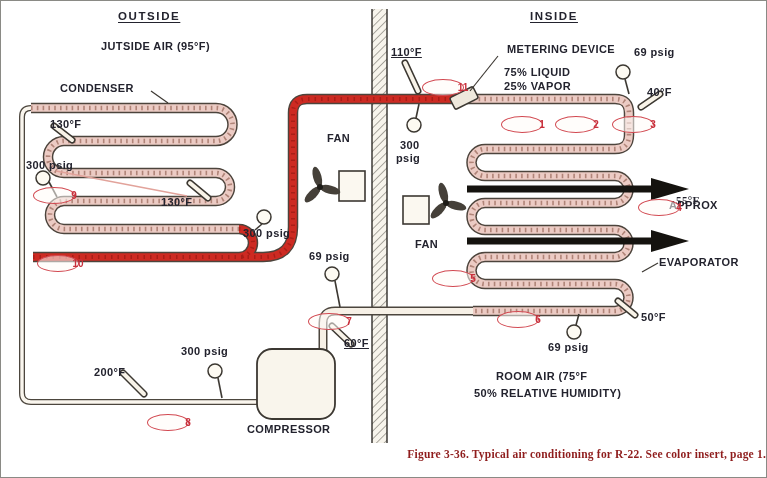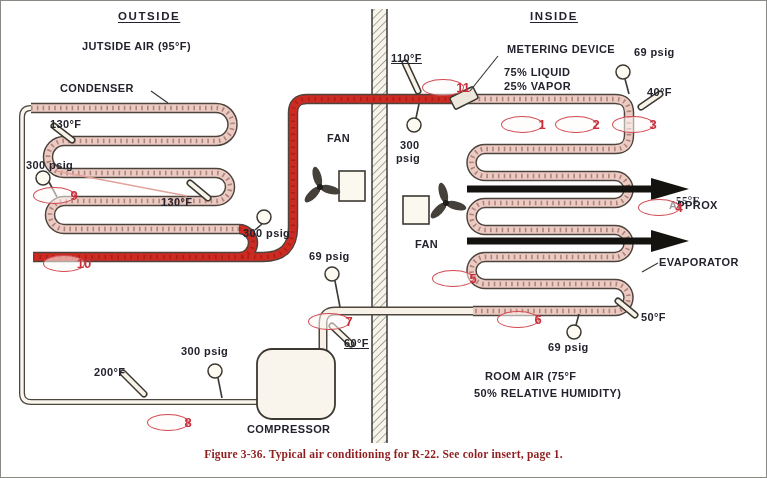--- a/index.html
+++ b/index.html
@@ -10,26 +10,26 @@
   }
   svg.layer{position:absolute;left:0;top:0;}
   .lbl{
     position:absolute;font-size:11px;font-weight:700;color:#23232e;
     letter-spacing:.4px;white-space:nowrap;line-height:1.15;
   }
   .hdr{text-decoration:underline;text-underline-offset:2px;letter-spacing:1.6px;font-size:11.5px;}
   .pt{
     position:absolute;width:17px;height:17px;border:1.5px solid #d24a52;border-radius:50%;
     display:flex;align-items:center;justify-content:center;
-    font-size:13px;font-weight:700;color:#c8303c;background:rgba(255,252,248,.55);
+    font-size:10px;font-weight:700;color:#c8303c;background:rgba(255,252,248,.55);
     box-sizing:border-box;
     padding-left:40px;
   }
   .caption{
-    position:absolute;left:0;right:0;top:447px;text-align:center;
+    position:absolute;left:0;right:0;top:447px;text-align:right;
     font-family:"Liberation Serif",serif;font-weight:700;font-size:11.5px;
     color:#8f1d1d;letter-spacing:.2px;
   }
 </style>
 </head>
 <body>
 
 <div class="stage">
 
   <svg class="layer" width="767" height="478" viewBox="0 0 767 478">
@@ -165,58 +165,58 @@
     <g transform="translate(445,202)">
       <ellipse transform="rotate(15)" cx="10.5" cy="0" rx="10.5" ry="4.2" fill="#454039"></ellipse>
       <ellipse transform="rotate(135)" cx="10.5" cy="0" rx="10.5" ry="4.2" fill="#454039"></ellipse>
       <ellipse transform="rotate(255)" cx="10.5" cy="0" rx="10.5" ry="4.2" fill="#454039"></ellipse>
       <circle r="3" fill="#1e1c18"></circle>
     </g>
   </svg>
 
   <div class="lbl hdr" style="left:117px;top:9px;">OUTSIDE</div>
   <div class="lbl hdr" style="left:529px;top:9px;">INSIDE</div>
-  <div class="lbl" style="left:81px;top:39px;">JUTSIDE AIR (95°F)</div>
-  <div class="lbl" style="left:484px;top:369px;">ROOM AIR (75°F</div>
+  <div class="lbl" style="left:100px;top:39px;">JUTSIDE AIR (95°F)</div>
+  <div class="lbl" style="left:495px;top:369px;">ROOM AIR (75°F</div>
   <div class="lbl" style="left:473px;top:386px;">50% RELATIVE HUMIDITY)</div>
 
   <div class="lbl" style="left:59px;top:81px;">CONDENSER</div>
   <div class="lbl" style="left:246px;top:422px;">COMPRESSOR</div>
   <div class="lbl" style="left:658px;top:255px;">EVAPORATOR</div>
   <div class="lbl" style="left:486px;top:42px;margin-left:20px;">METERING DEVICE</div>
   <div class="lbl" style="left:326px;top:131px;">FAN</div>
   <div class="lbl" style="left:414px;top:237px;">FAN</div>
 
   <div class="lbl" style="left:49px;top:117px;">130°F</div>
   <div class="lbl" style="left:25px;top:158px;">300 psig</div>
   <div class="lbl" style="left:160px;top:195px;">130°F</div>
   <div class="lbl" style="left:242px;top:226px;">300 psig</div>
   <div class="lbl" style="left:93px;top:365px;">200°F</div>
   <div class="lbl" style="left:180px;top:344px;">300 psig</div>
   <div class="lbl" style="left:308px;top:249px;">69 psig</div>
   <div class="lbl" style="left:343px;top:336px;text-decoration:underline;">60°F</div>
-  <div class="lbl" style="left:390px;top:51px;text-decoration:underline;">110°F</div>
+  <div class="lbl" style="left:390px;top:45px;text-decoration:underline;">110°F</div>
   <div class="lbl" style="left:399px;top:138px;text-align:center;">300</div>
   <div class="lbl" style="left:395px;top:151px;">psig</div>
   <div class="lbl" style="left:503px;top:65px;">75% LIQUID</div>
   <div class="lbl" style="left:503px;top:79px;">25% VAPOR</div>
   <div class="lbl" style="left:633px;top:45px;">69 psig</div>
   <div class="lbl" style="left:646px;top:85px;">40°F</div>
   <div class="lbl" style="left:675px;top:193px;font-family:Liberation Serif, serif;">55°F</div>
   <div class="lbl" style="left:668px;top:198px;">APPROX</div>
   <div class="lbl" style="left:640px;top:310px;">50°F</div>
   <div class="lbl" style="left:547px;top:340px;">69 psig</div>
 
   <div class="pt" style="left:500px;top:115px;">1</div>
   <div class="pt" style="left:554px;top:115px;">2</div>
   <div class="pt" style="left:611px;top:115px;">3</div>
   <div class="pt" style="left:637px;top:198px;">4</div>
   <div class="pt" style="left:431px;top:269px;">5</div>
   <div class="pt" style="left:496px;top:310px;">6</div>
   <div class="pt" style="left:307px;top:312px;">7</div>
   <div class="pt" style="left:146px;top:413px;">8</div>
   <div class="pt" style="left:32px;top:186px;">9</div>
-  <div class="pt" style="left:42px;top:254px;">10</div>
+  <div class="pt" style="left:36px;top:254px;">10</div>
   <div class="pt" style="left:421px;top:78px;">11</div>
 
   <div class="caption">Figure 3-36. Typical air conditioning for R-22. See color insert, page 1.</div>
 
 </div>
 
 </body></html>

